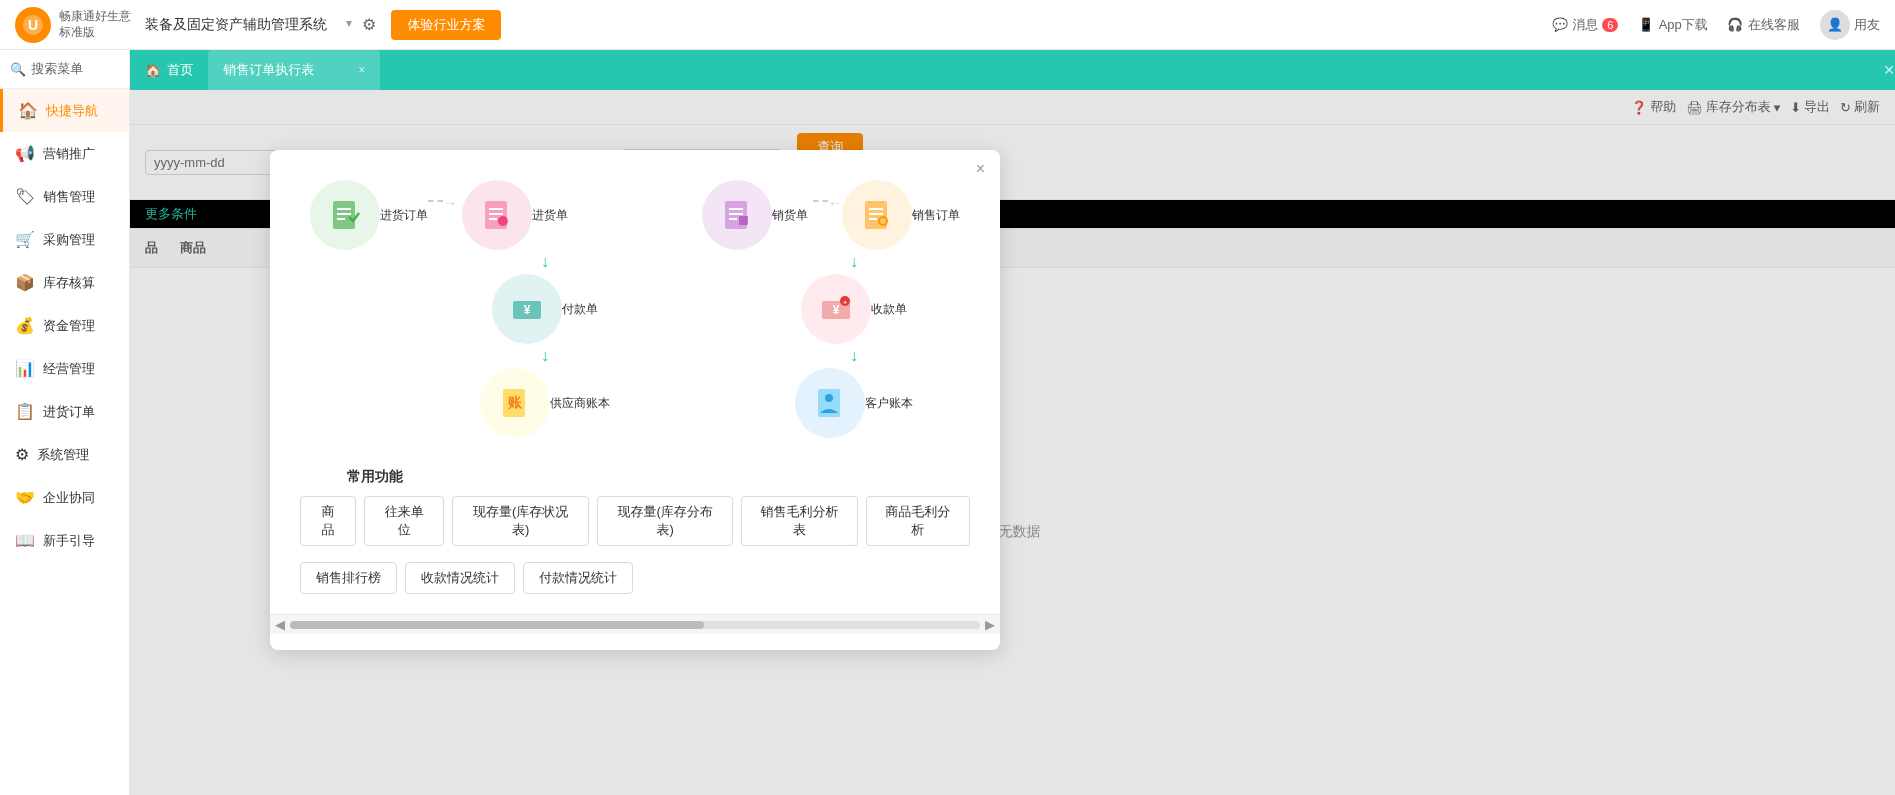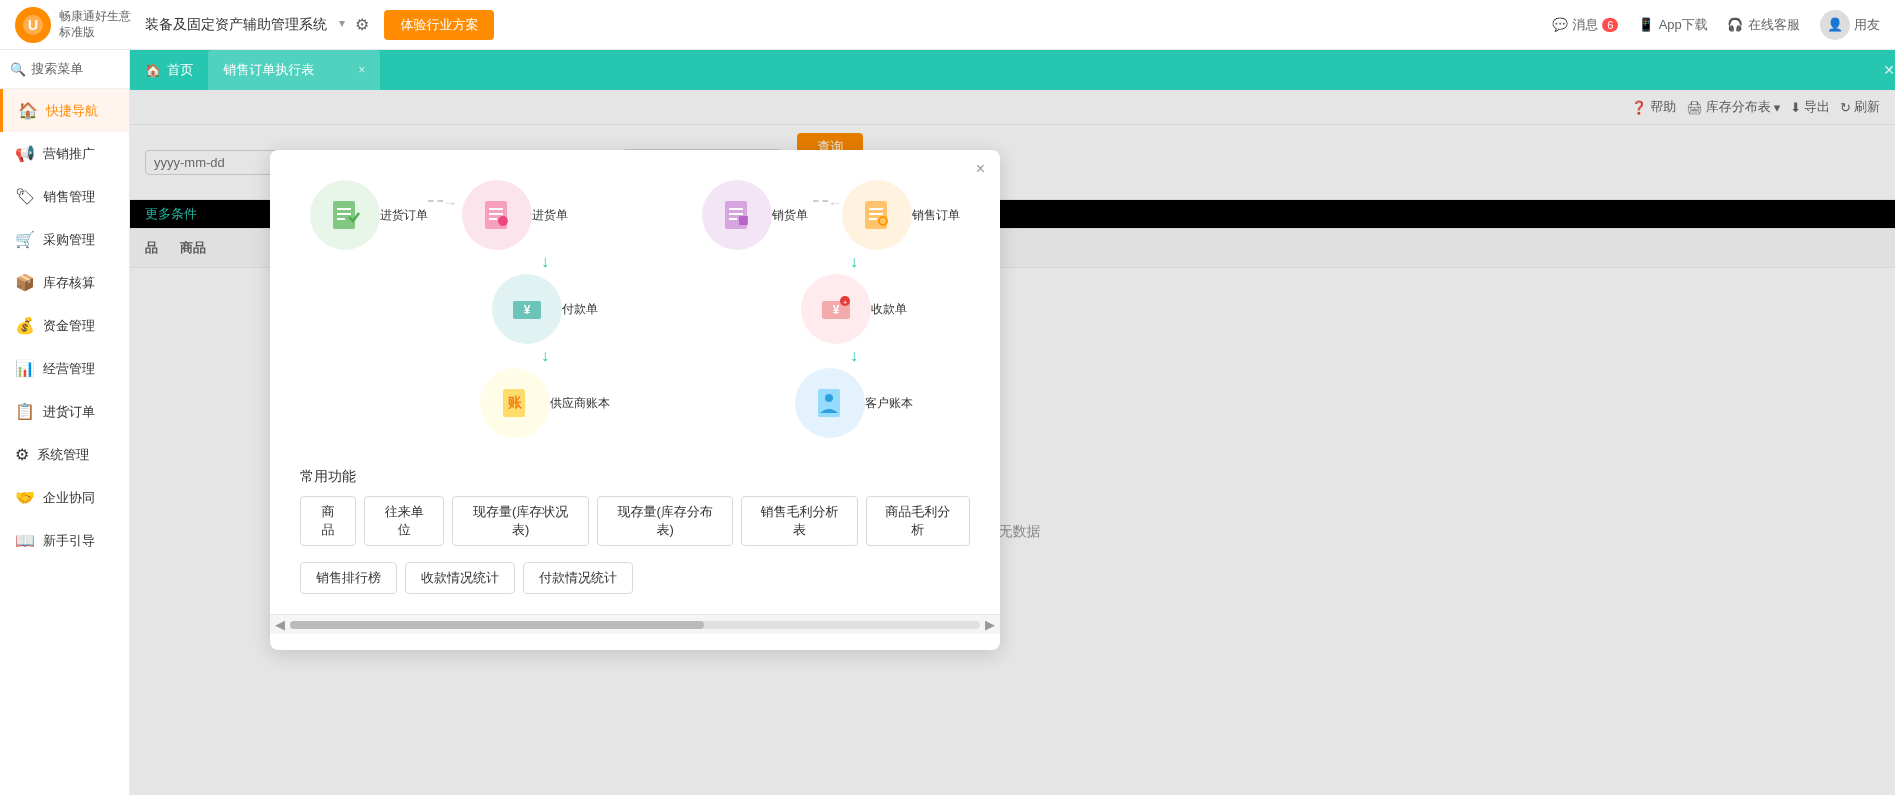--- a/index.html
+++ b/index.html
@@ -11,21 +11,21 @@
     .main-area { display: flex; flex: 1; overflow: hidden; }
     .sidebar { width: 130px; background: #fff; border-right: 1px solid #e8e8e8; flex-shrink: 0; display: flex; flex-direction: column; }
     .content-area { flex: 1; display: flex; flex-direction: column; overflow: hidden; }
     .tab-bar { height: 40px; background: #26c6b0; display: flex; align-items: center; flex-shrink: 0; }
     .page-content { flex: 1; overflow: hidden; position: relative; background: #f0f2f5; }
 
     
     .logo-area { display: flex; align-items: center; gap: 8px; width: 130px; }
     .logo-icon { width: 36px; height: 36px; background: #ff8c00; border-radius: 50%; display: flex; align-items: center; justify-content: center; color: white; font-size: 18px; }
     .logo-text { font-size: 12px; color: #666; line-height: 1.3; }
-    .title-dropdown { display: flex; align-items: flex-start; gap: 12px; cursor: pointer; }
+    .title-dropdown { display: flex; align-items: flex-start; gap: 19px; cursor: pointer; }
     .experience-btn { margin-left: 15px; background: #ff8c00; color: white; border: none; padding: 6px 16px; border-radius: 4px; cursor: pointer; font-size: 13px; }
     .top-right { margin-left: auto; display: flex; align-items: center; gap: 20px; }
     .top-right-item { display: flex; align-items: center; gap: 4px; color: #666; font-size: 13px; cursor: pointer; }
     .badge { background: #ff4d4f; color: white; border-radius: 10px; padding: 1px 5px; font-size: 11px; }
     .user-avatar { width: 30px; height: 30px; background: #ddd; border-radius: 50%; display: flex; align-items: center; justify-content: center; color: #888; }
 
     
     .sidebar-search { padding: 10px; border-bottom: 1px solid #f0f0f0; display: flex; align-items: center; gap: 5px; color: #666; font-size: 13px; cursor: pointer; }
     .sidebar-item { padding: 12px 15px; display: flex; align-items: center; gap: 8px; color: #333; cursor: pointer; font-size: 13px; }
     .sidebar-item.active { background: #fff5ee; color: #ff8c00; border-left: 3px solid #ff8c00; }
@@ -72,21 +72,21 @@
     .flow-circle.orange { background: #fff3e0; }
     .flow-circle.teal { background: #e0f2f1; }
     .flow-circle.red { background: #ffebee; }
     .flow-circle.yellow { background: #fffde7; }
     .flow-circle.lightblue { background: #e3f2fd; }
     .flow-label { font-size: 12px; color: #333; text-align: center; }
     .flow-col { display: flex; flex-direction: row; align-items: center; }
 
     
     .common-functions { padding: 10px 30px 20px; }
-    .common-title { font-size: 14px; color: #333; margin-bottom: 10px; font-weight: normal; }
+    .common-title { font-size: 14px; color: #333; margin-bottom: 10px; font-weight: bold; margin-left: 47px; }
     .func-buttons { display: flex; flex-wrap: wrap; gap: 8px; }
     .func-btn { border: 1px solid #d9d9d9; background: white; padding: 6px 15px; border-radius: 4px; font-size: 13px; color: #333; cursor: pointer; }
 
     
     .scroll-bar-area { height: 20px; background: #f5f5f5; display: flex; align-items: center; padding: 0 5px; border-top: 1px solid #e8e8e8; }
     .scroll-bar { flex: 1; height: 8px; background: #e0e0e0; border-radius: 4px; margin: 0 5px; }
     .scroll-handle { width: 60%; height: 8px; background: #bbb; border-radius: 4px; }
     .scroll-arrow { color: #999; cursor: pointer; }
   </style>
 </head>

